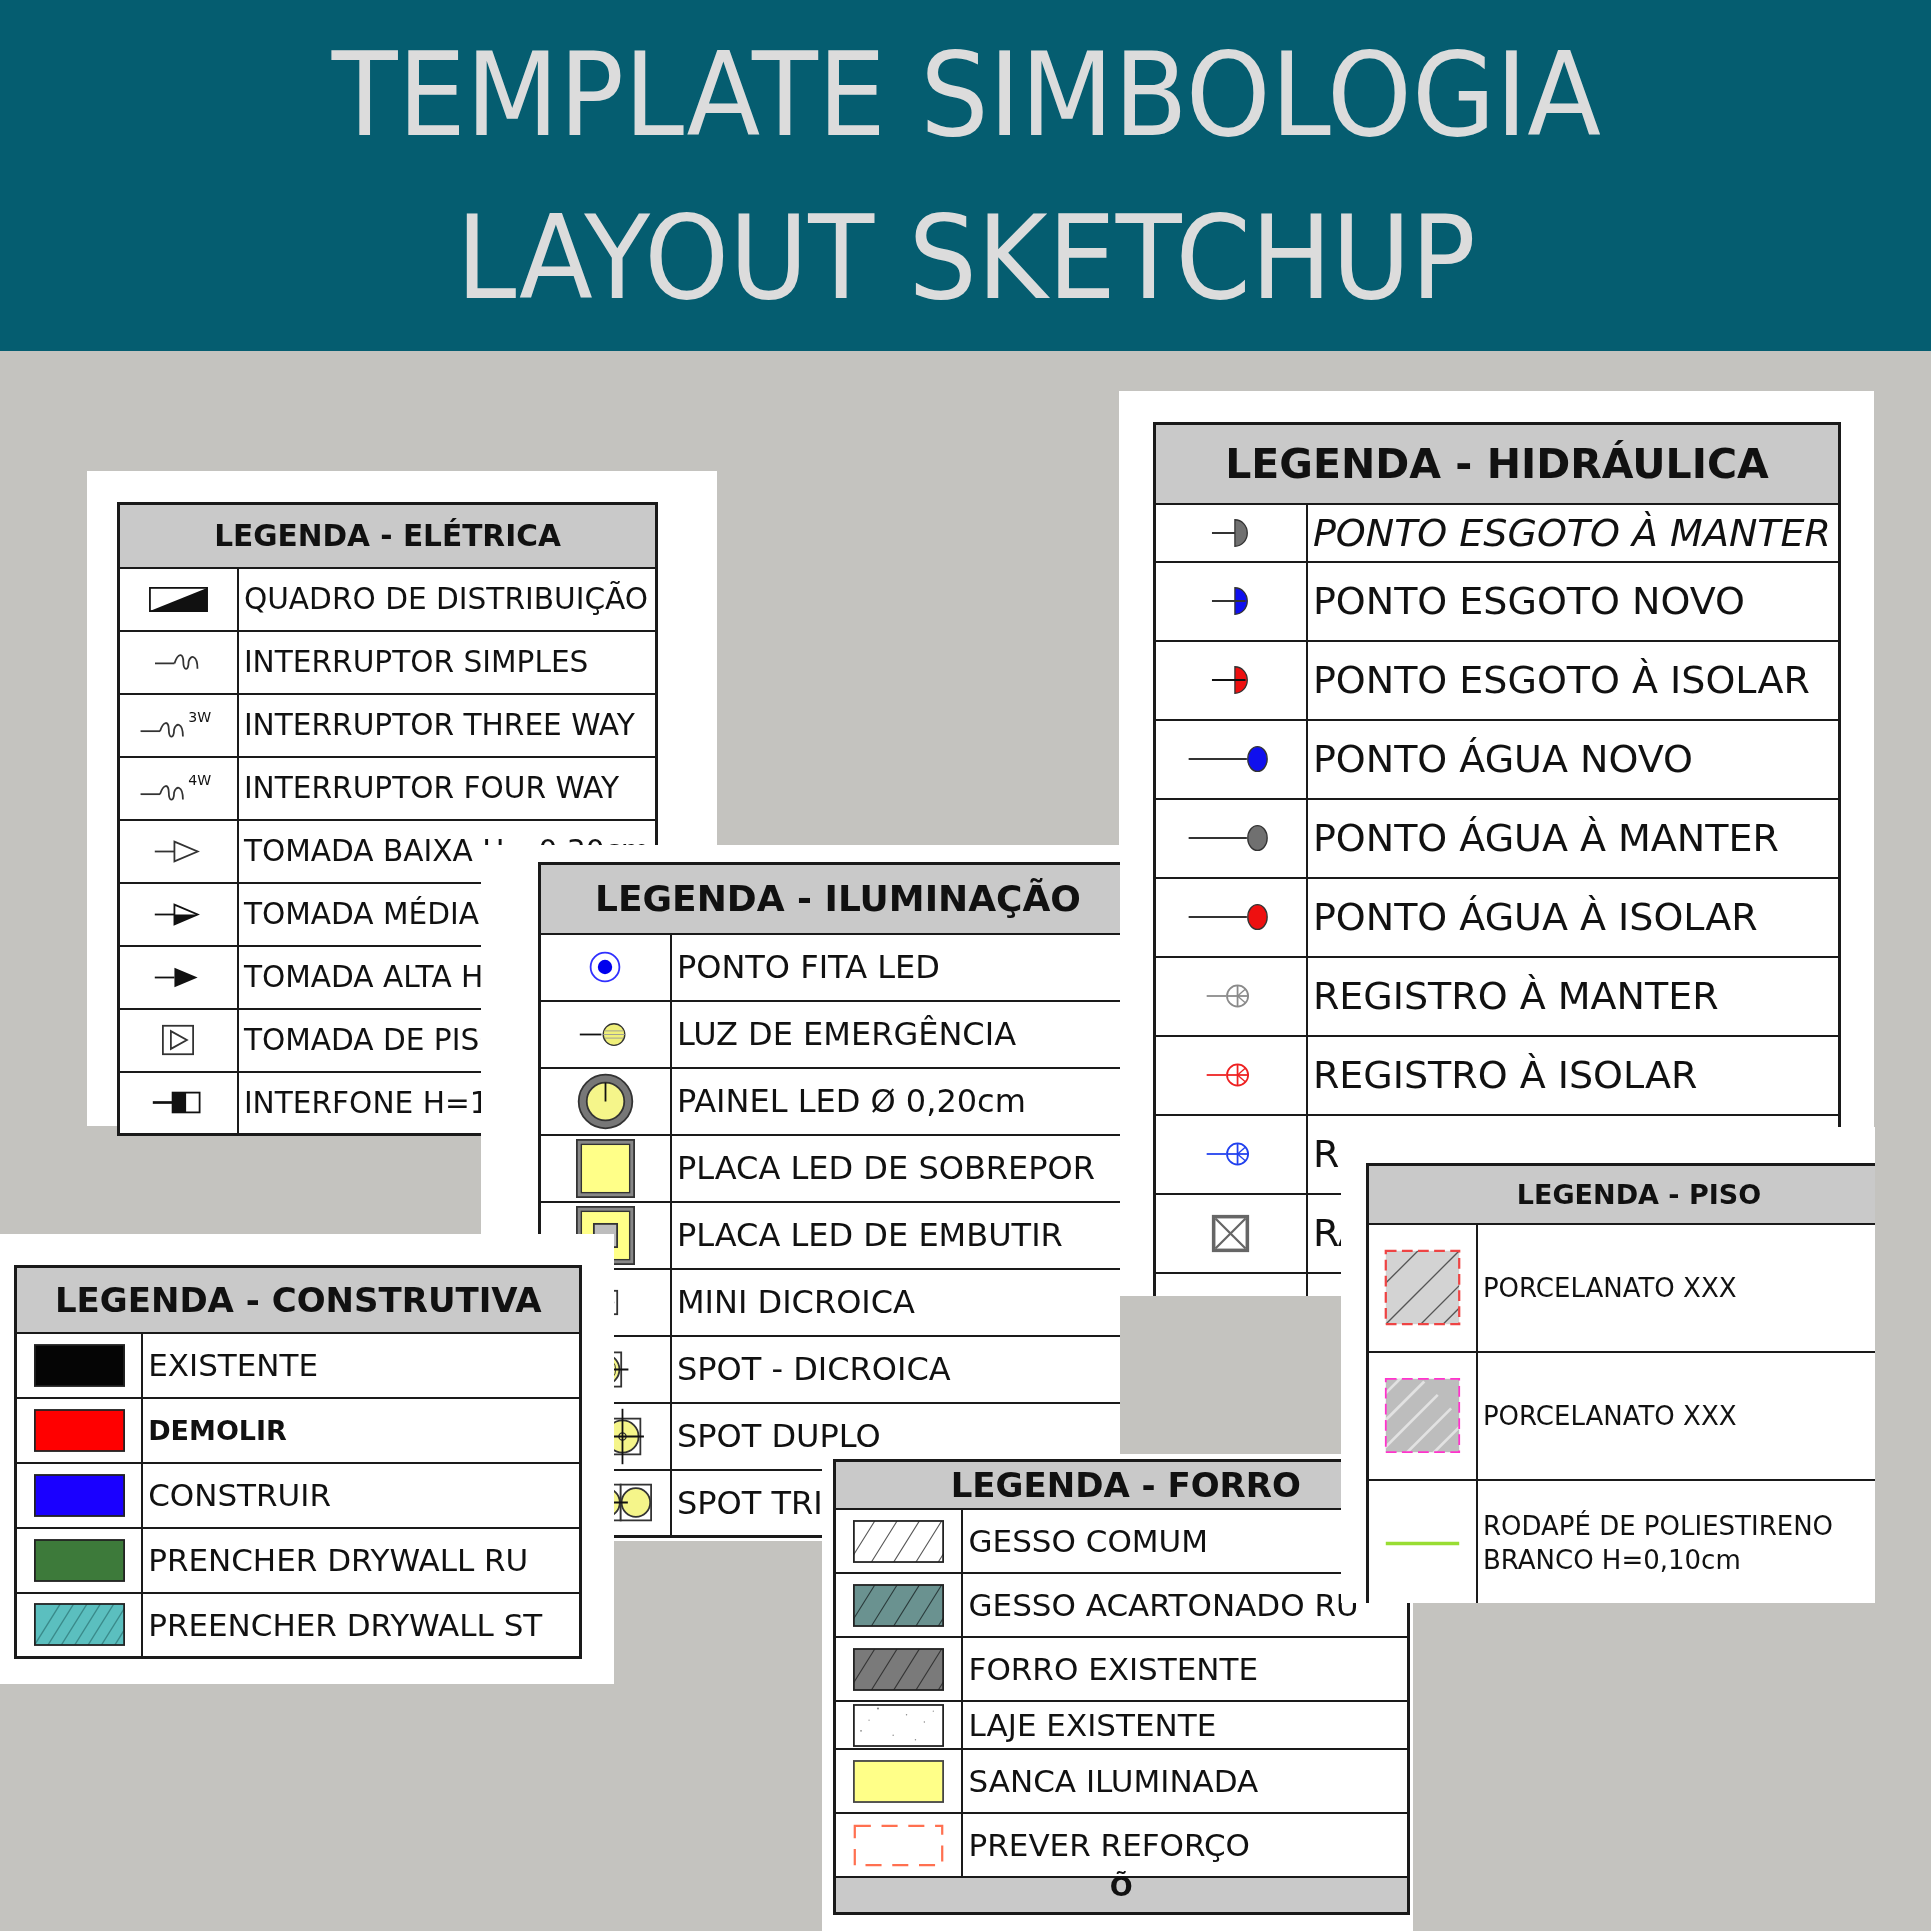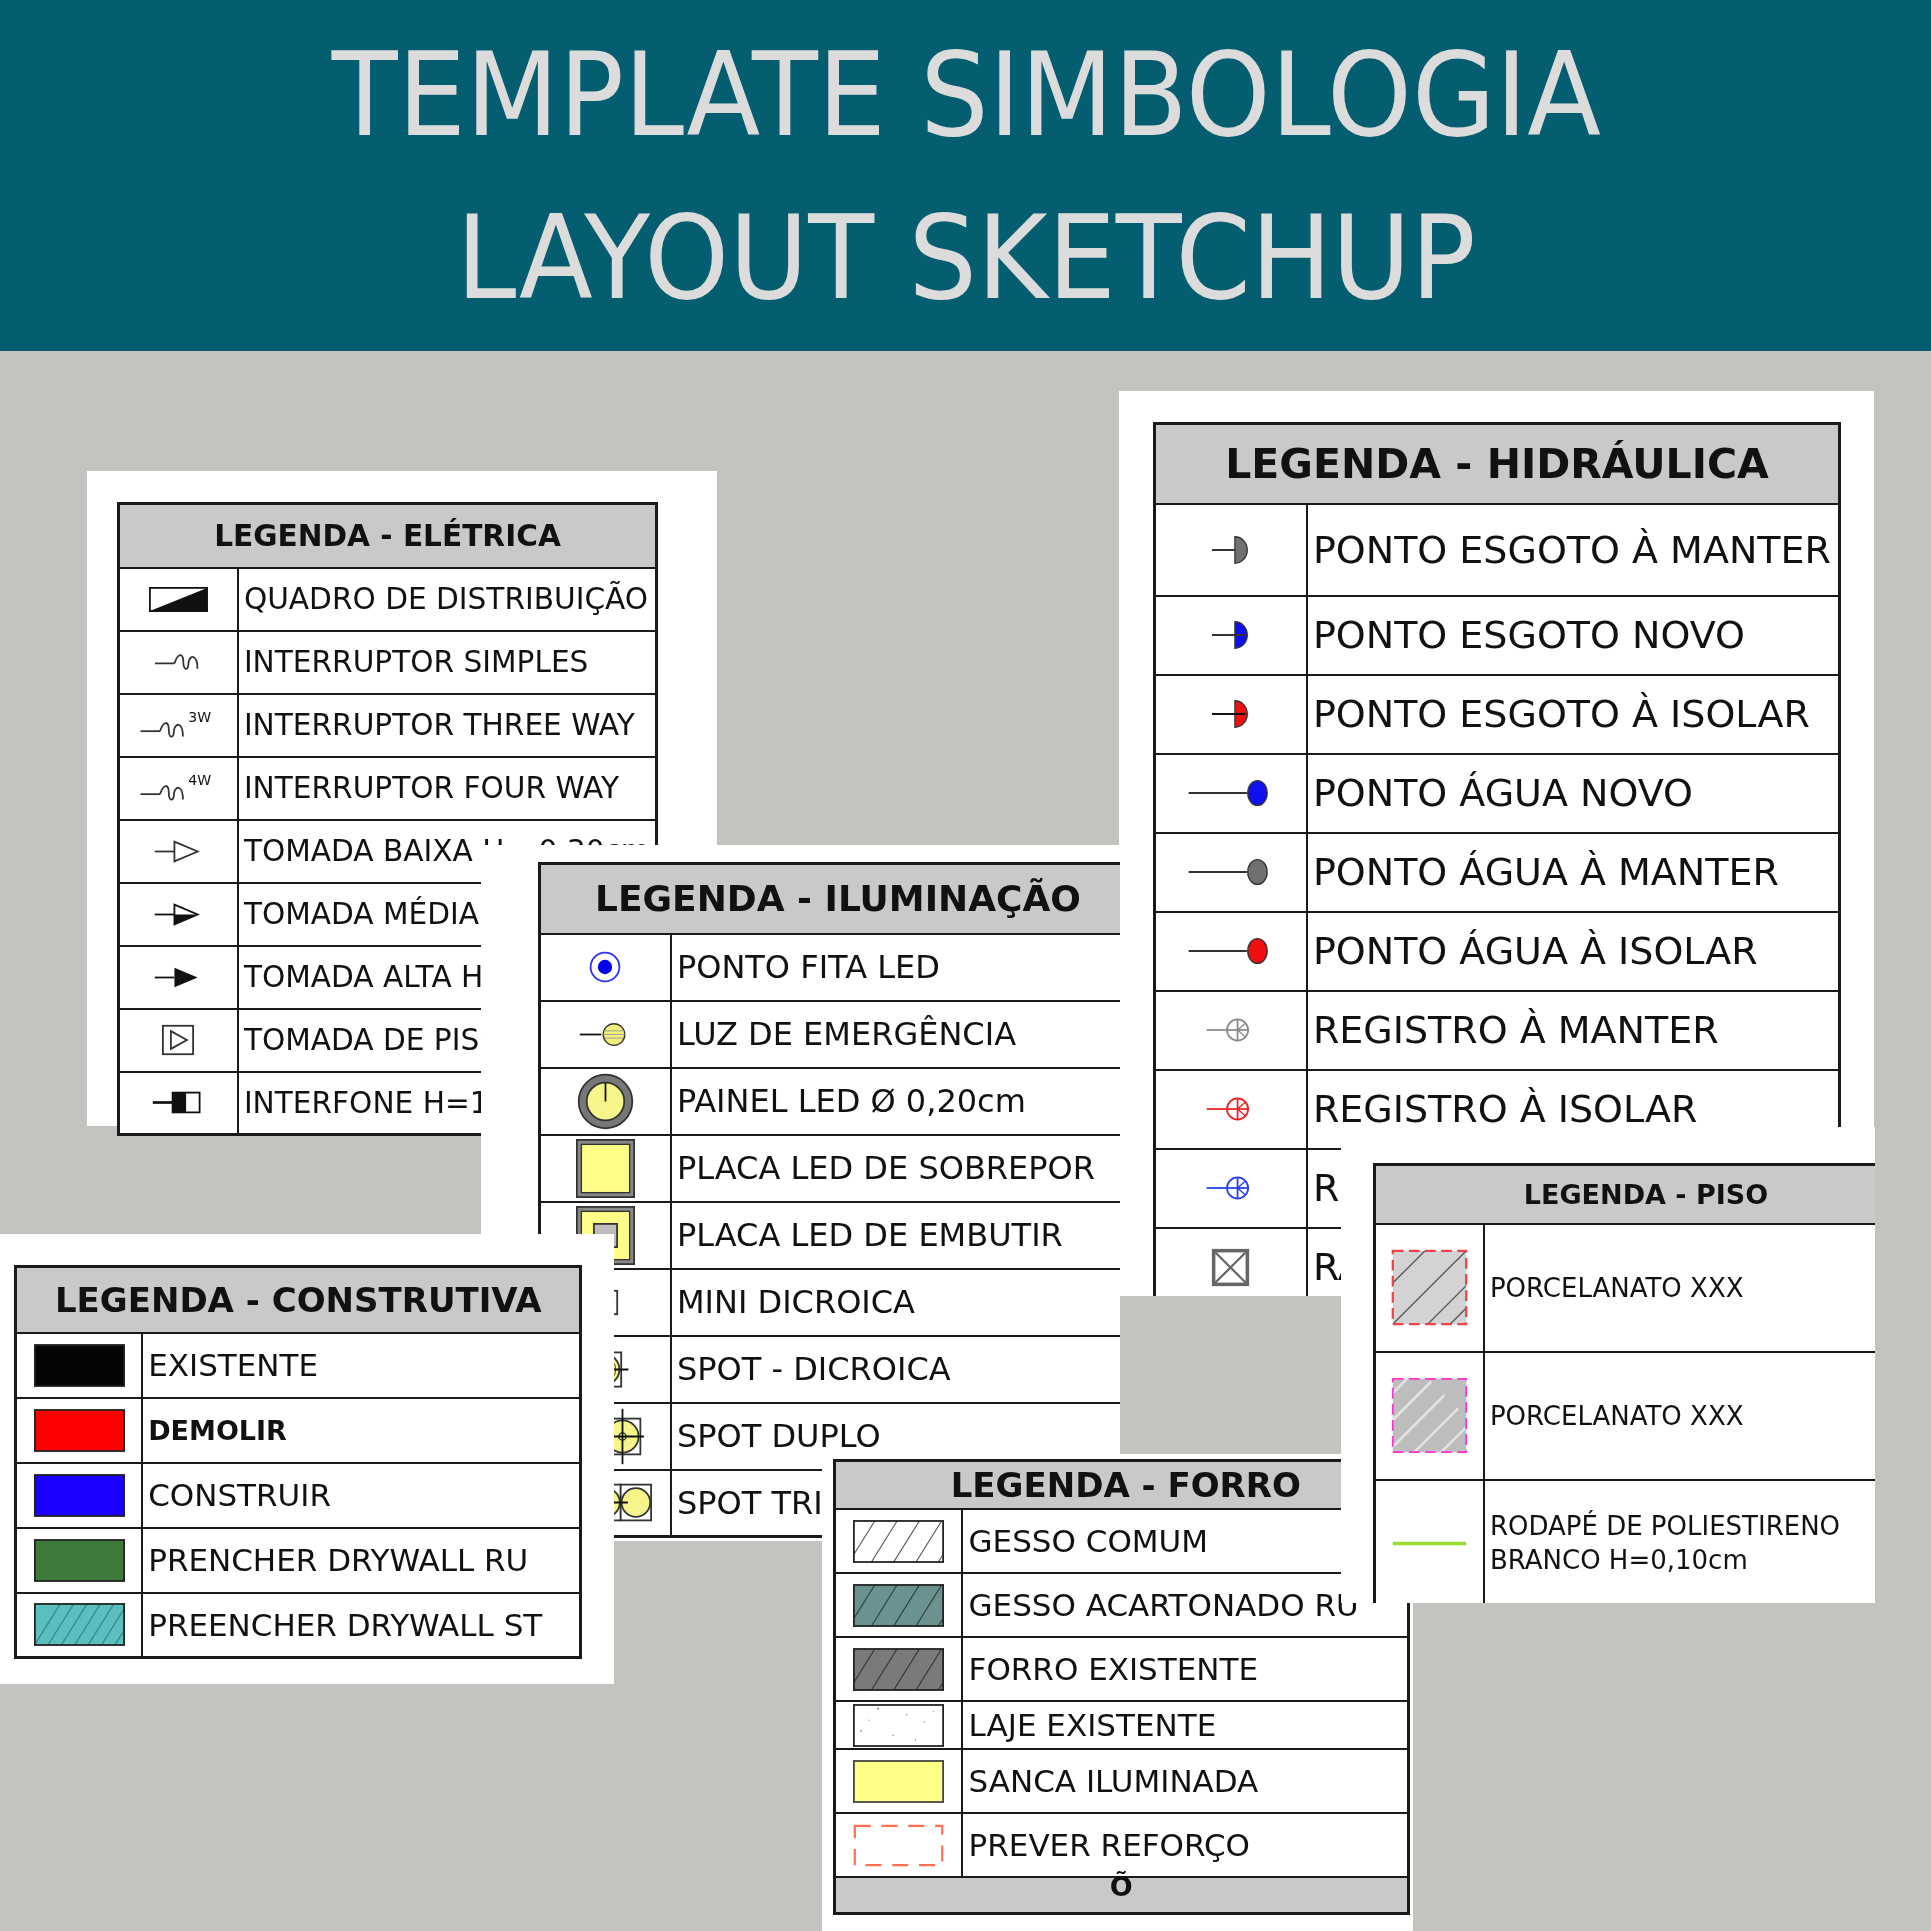--- a/index.html
+++ b/index.html
@@ -123,21 +123,21 @@
   </tbody>
     </table>
 </div>
 
 <div class="card" style="left:1119px; top:391px; width:755px; height:905px; overflow:hidden;">
   <table class="legend" style="left:34px; top:31px; width:688px;">
     <tbody>
         <tr style="height:80px;">
           <th colspan="2" style="font-size:41px;">LEGENDA - HIDRÁULICA</th>
         </tr>
-    <tr style="height:92px;">
+    <tr style="height:58px;font-style:italic;">
       <td class="sym" style="width:152px;">
         <svg width="63" height="30" viewBox="0 0 70 34">
               <line x1="14" y1="17" x2="50" y2="17" stroke="#333" stroke-width="2"></line>
               <path d="M40 2 A 14 15 0 0 1 40 32 Z" fill="#707070" stroke="#333" stroke-width="1.5"></path>
             </svg>
       </td>
       <td class="lbl" style="font-size:38px;">PONTO ESGOTO À MANTER</td>
     </tr>
     <tr style="height:79px;">
       <td class="sym">
@@ -521,21 +521,21 @@
       <td class="lbl" style="font-size:31px;">PREVER REFORÇO</td>
     </tr>
     <tr style="height:36px;">
           <th colspan="2" style="font-size:27px; vertical-align:top; line-height:18px;">Õ</th>
         </tr>
   </tbody>
     </table>
 </div>
 
 <div class="card" style="left:1341px; top:1127px; width:534px; height:476px; overflow:hidden;">
-  <table class="legend" style="left:32px; top:36px; width:546px;">
+  <table class="legend" style="left:25px; top:36px; width:546px;">
     <tbody>
         <tr style="height:59px;">
           <th colspan="2" style="font-size:27px;">LEGENDA - PISO</th>
         </tr>
     <tr style="height:128px;">
       <td class="sym" style="width:109px;">
         <svg width="77" height="77" viewBox="0 0 86 86">
               <defs>
                 <clipPath id="p1">
                   <rect x="2" y="2" width="82" height="82"></rect>

